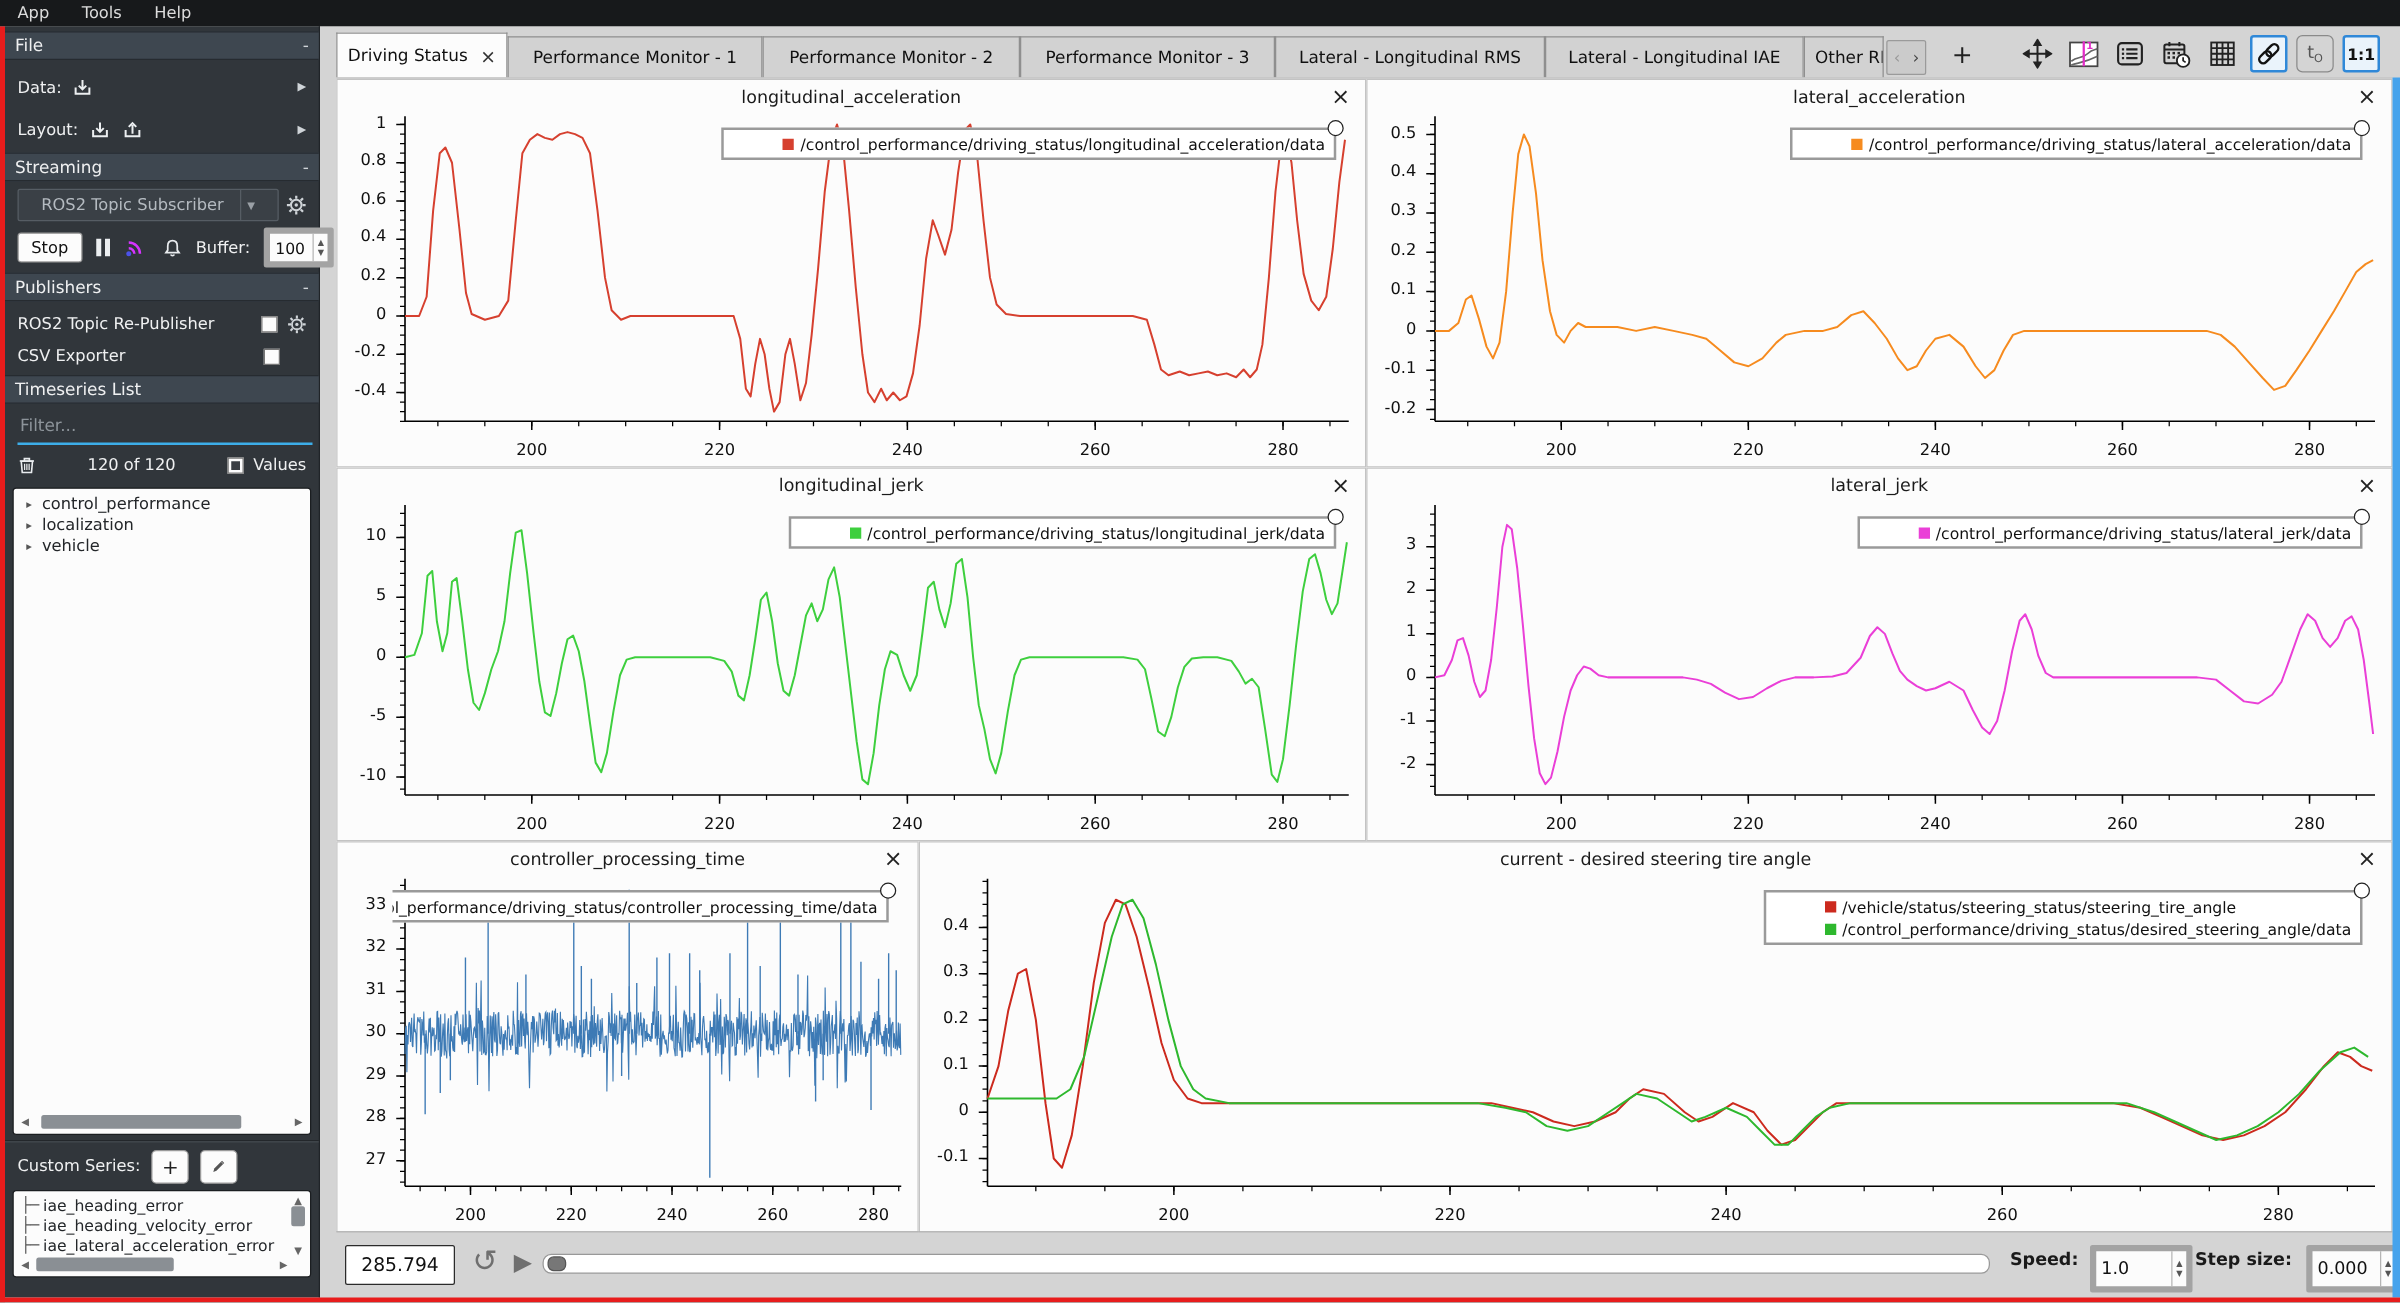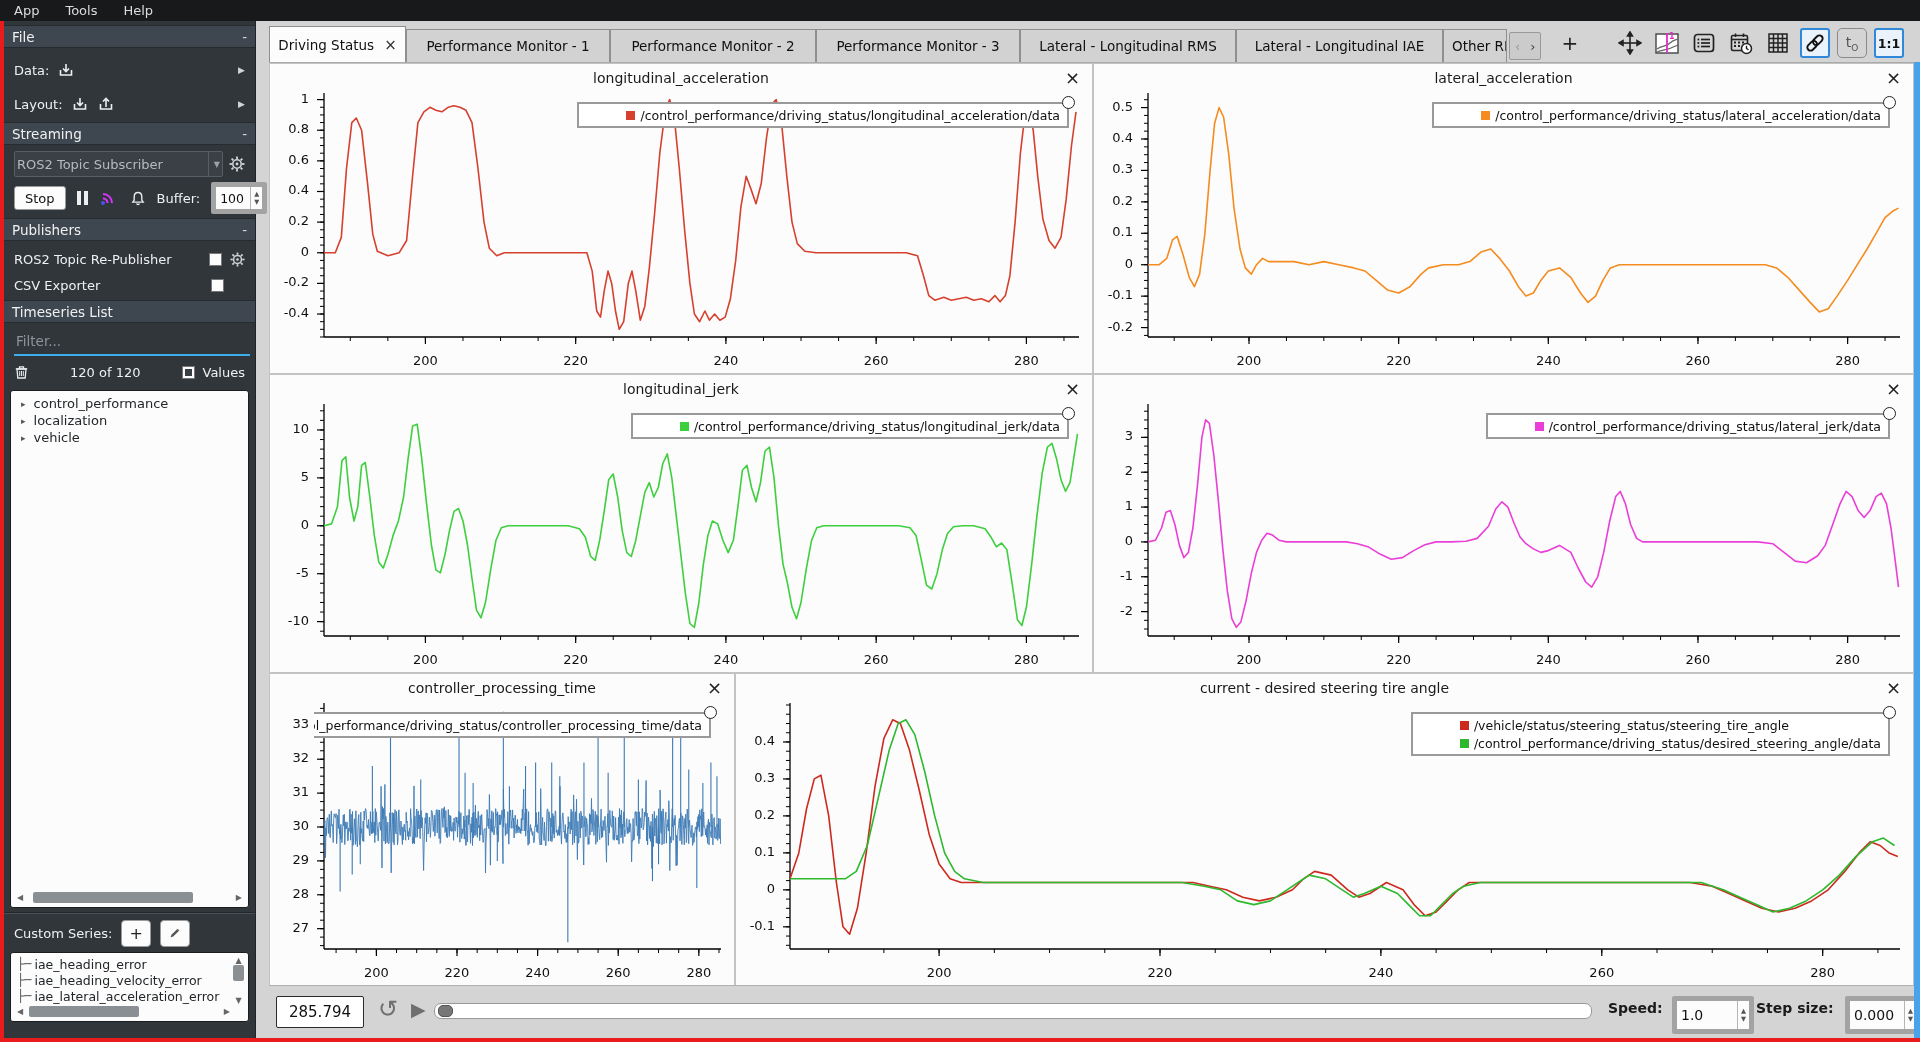--- a/index.html
+++ b/index.html
@@ -16,21 +16,21 @@
   #sidebar{position:absolute;left:4px;top:21px;width:252px;height:1017px;background:#31363b;
            color:#eff0f1;font-size:13px;border-right:1px solid #202428;box-sizing:border-box;}
   .sec-header{position:absolute;left:0;width:100%;height:23px;background:#3e4750;
               border-top:1px solid #262b30;border-bottom:1px solid #262b30;box-sizing:border-box;
               display:flex;align-items:center;padding:0 8px;font-size:13.5px;}
   .sec-header .collapse{margin-left:auto;color:#cfd4d8;}
   .srow{position:absolute;left:0;width:100%;display:flex;align-items:center;padding:0 10px;box-sizing:border-box;gap:8px;}
   .subarrow{margin-left:auto;font-size:9px;color:#cfd4d8;}
   .iconbtn{background:none;border:none;padding:0;cursor:pointer;display:inline-flex;align-items:center;}
   .combo{flex:1;height:24px;background:#3a4046;border:1px solid #565d64;border-radius:2px;
-         color:#b4bac0;display:flex;align-items:center;padding:0 2px;font-size:13px;}
+         color:#b4bac0;display:flex;align-items:center;padding:0 18px;font-size:13px;}
   .combo .caret{margin-left:auto;font-size:8px;color:#9aa0a6;border-left:1px solid #565d64;padding-left:5px;height:100%;display:flex;align-items:center;}
   .btn{background:#fcfcfc;color:#111;border:1px solid #9a9a9a;border-radius:3px;height:24px;
        padding:0 10px;font-size:13px;font-family:inherit;}
   .pausebars{display:inline-flex;gap:3px;}
   .pausebars i{width:4px;height:14px;background:#eceff1;display:inline-block;}
   .spin{background:#fcfcfc;color:#111;border:5px solid #a3a3a3;border-radius:2px;height:22px;
         display:inline-flex;align-items:center;}
   .spin .val{padding:0 4px;font-size:12.5px;min-width:26px;}
   .spin .arrows{display:flex;flex-direction:column;border-left:1px solid #b5b5b5;height:100%;justify-content:center;}
   .spin .arrows span{font-size:6.5px;line-height:8px;color:#555;padding:0 3px;}
@@ -712,20 +712,21 @@
             <span data-interactable="false" style="left: 91.4179px;">200</span>
             <span data-interactable="false" style="left: 241.667px;">220</span>
             <span data-interactable="false" style="left: 391.915px;">240</span>
             <span data-interactable="false" style="left: 542.164px;">260</span>
             <span data-interactable="false" style="left: 692.413px;">280</span>
           </div>
         </div>
     </div>
     <div class="cell" id="cellwrap3" data-interactable="false">
       <div class="ptitle">
+          <span class="ptext" data-interactable="false">lateral_jerk</span>
           <span class="pclose" data-interactable="true">×</span>
         </div>
       <div class="parea">
           <div class="ylabels" data-interactable="false">
             <span data-interactable="false" style="top: 27.3636px;">3</span>
             <span data-interactable="false" style="top: 62.2121px;">2</span>
             <span data-interactable="false" style="top: 97.0606px;">1</span>
             <span data-interactable="false" style="top: 131.909px;">0</span>
             <span data-interactable="false" style="top: 166.758px;">-1</span>
             <span data-interactable="false" style="top: 201.606px;">-2</span>

